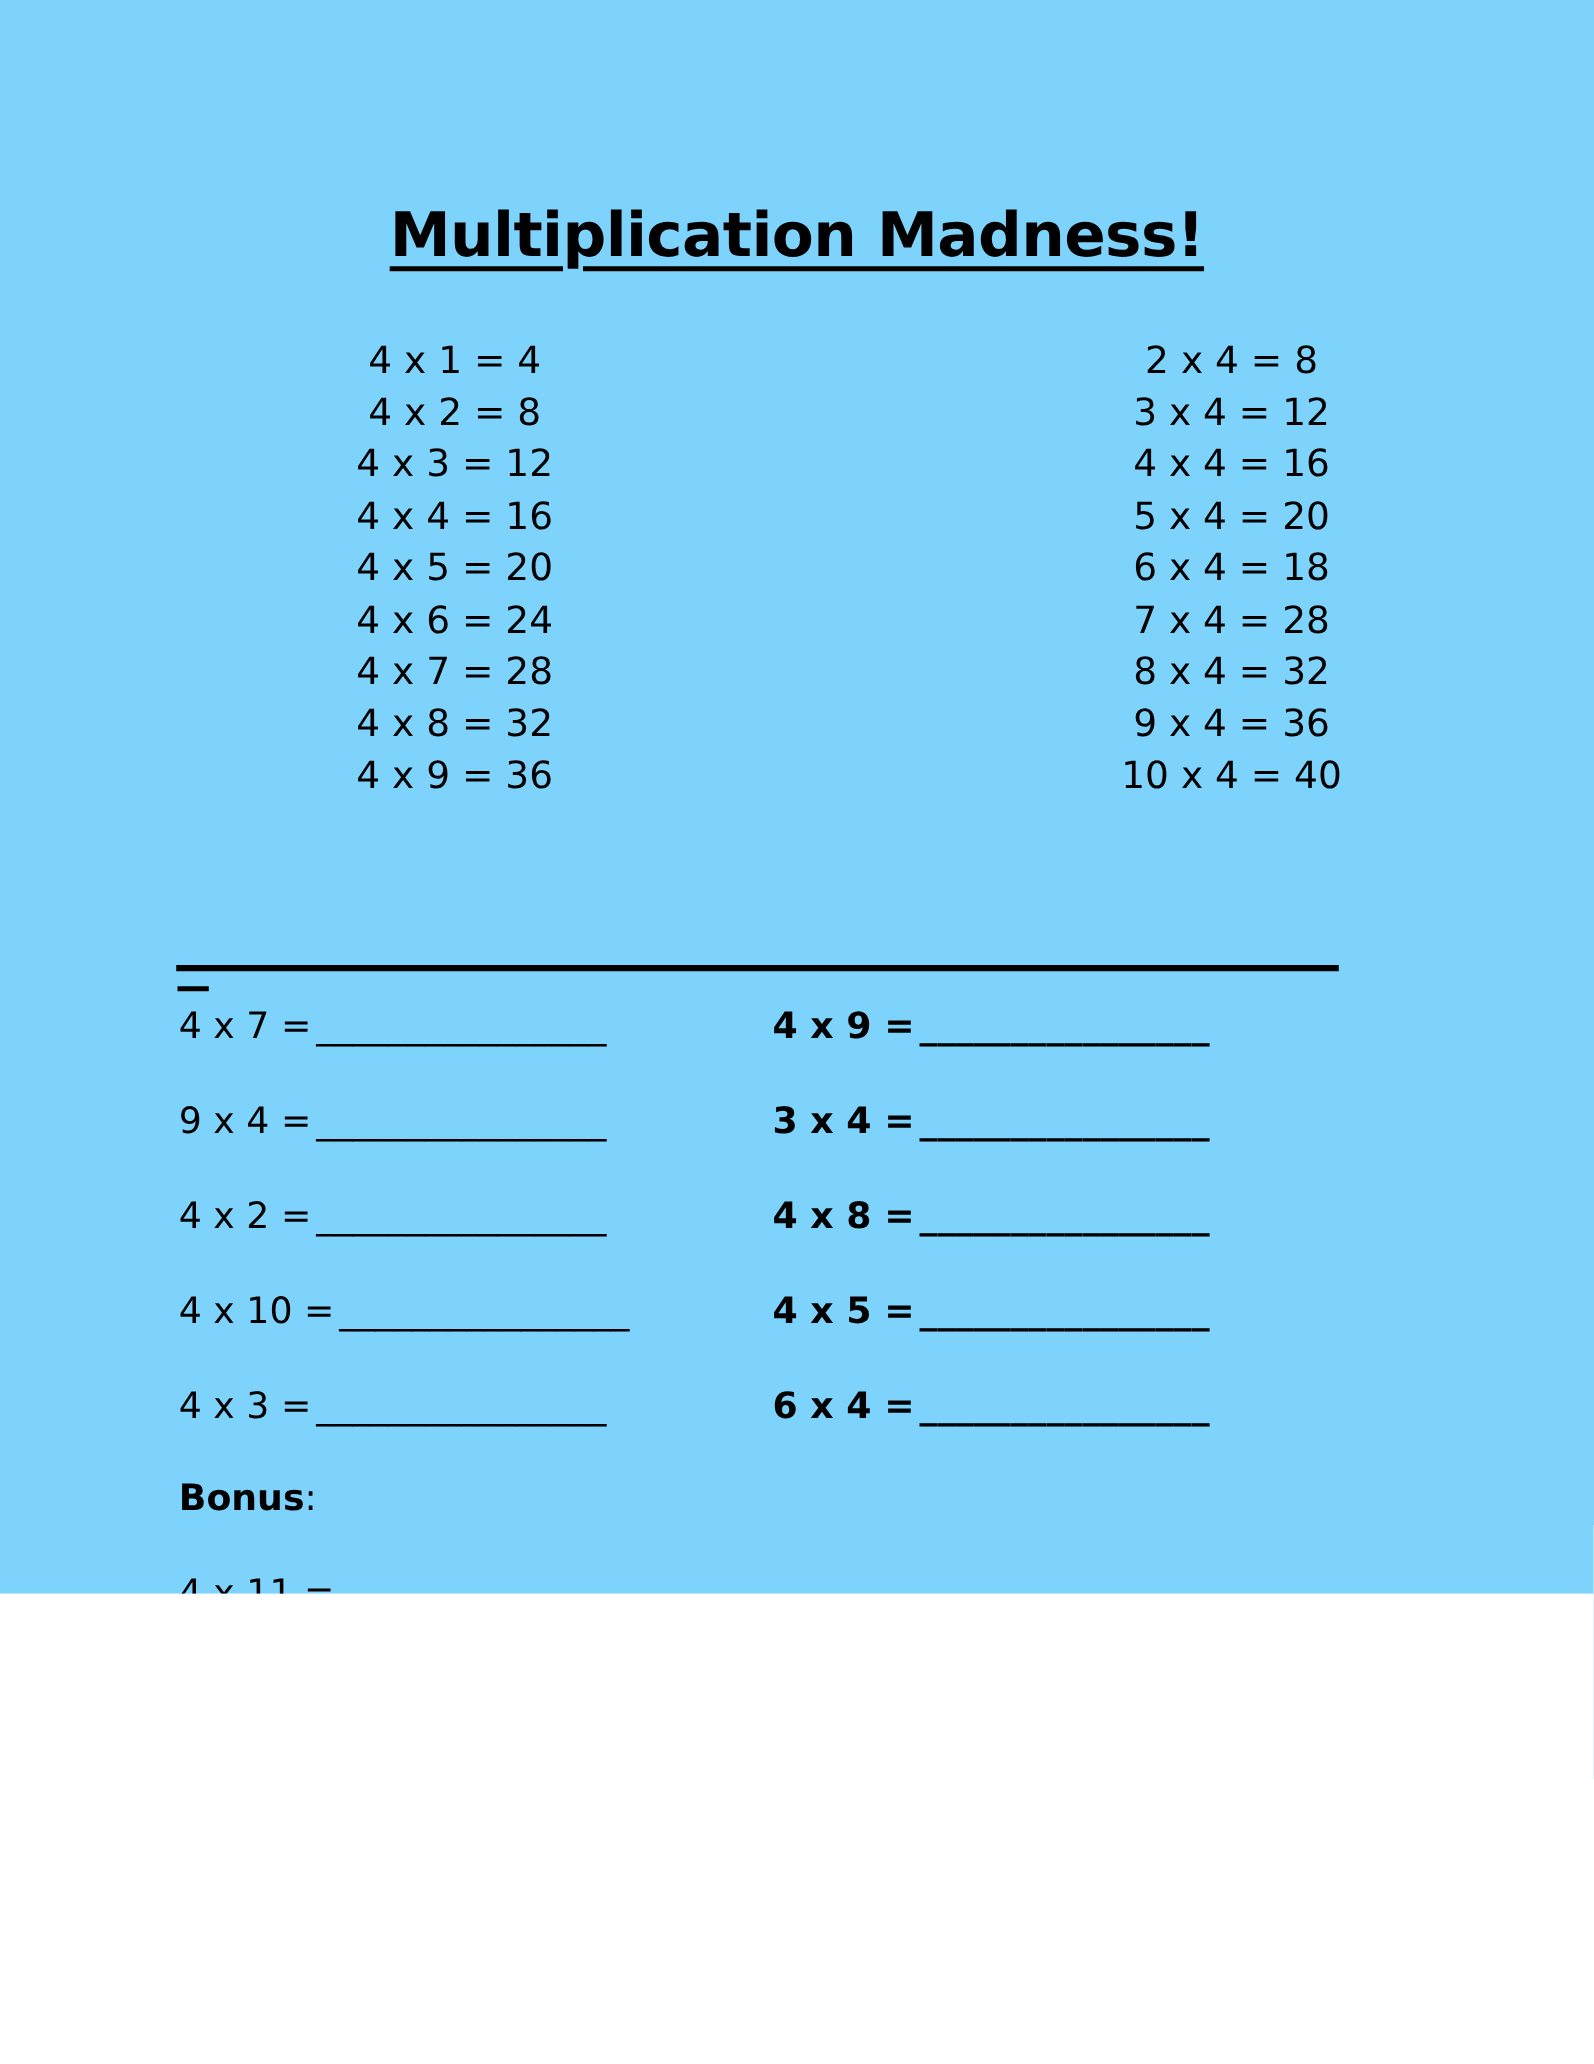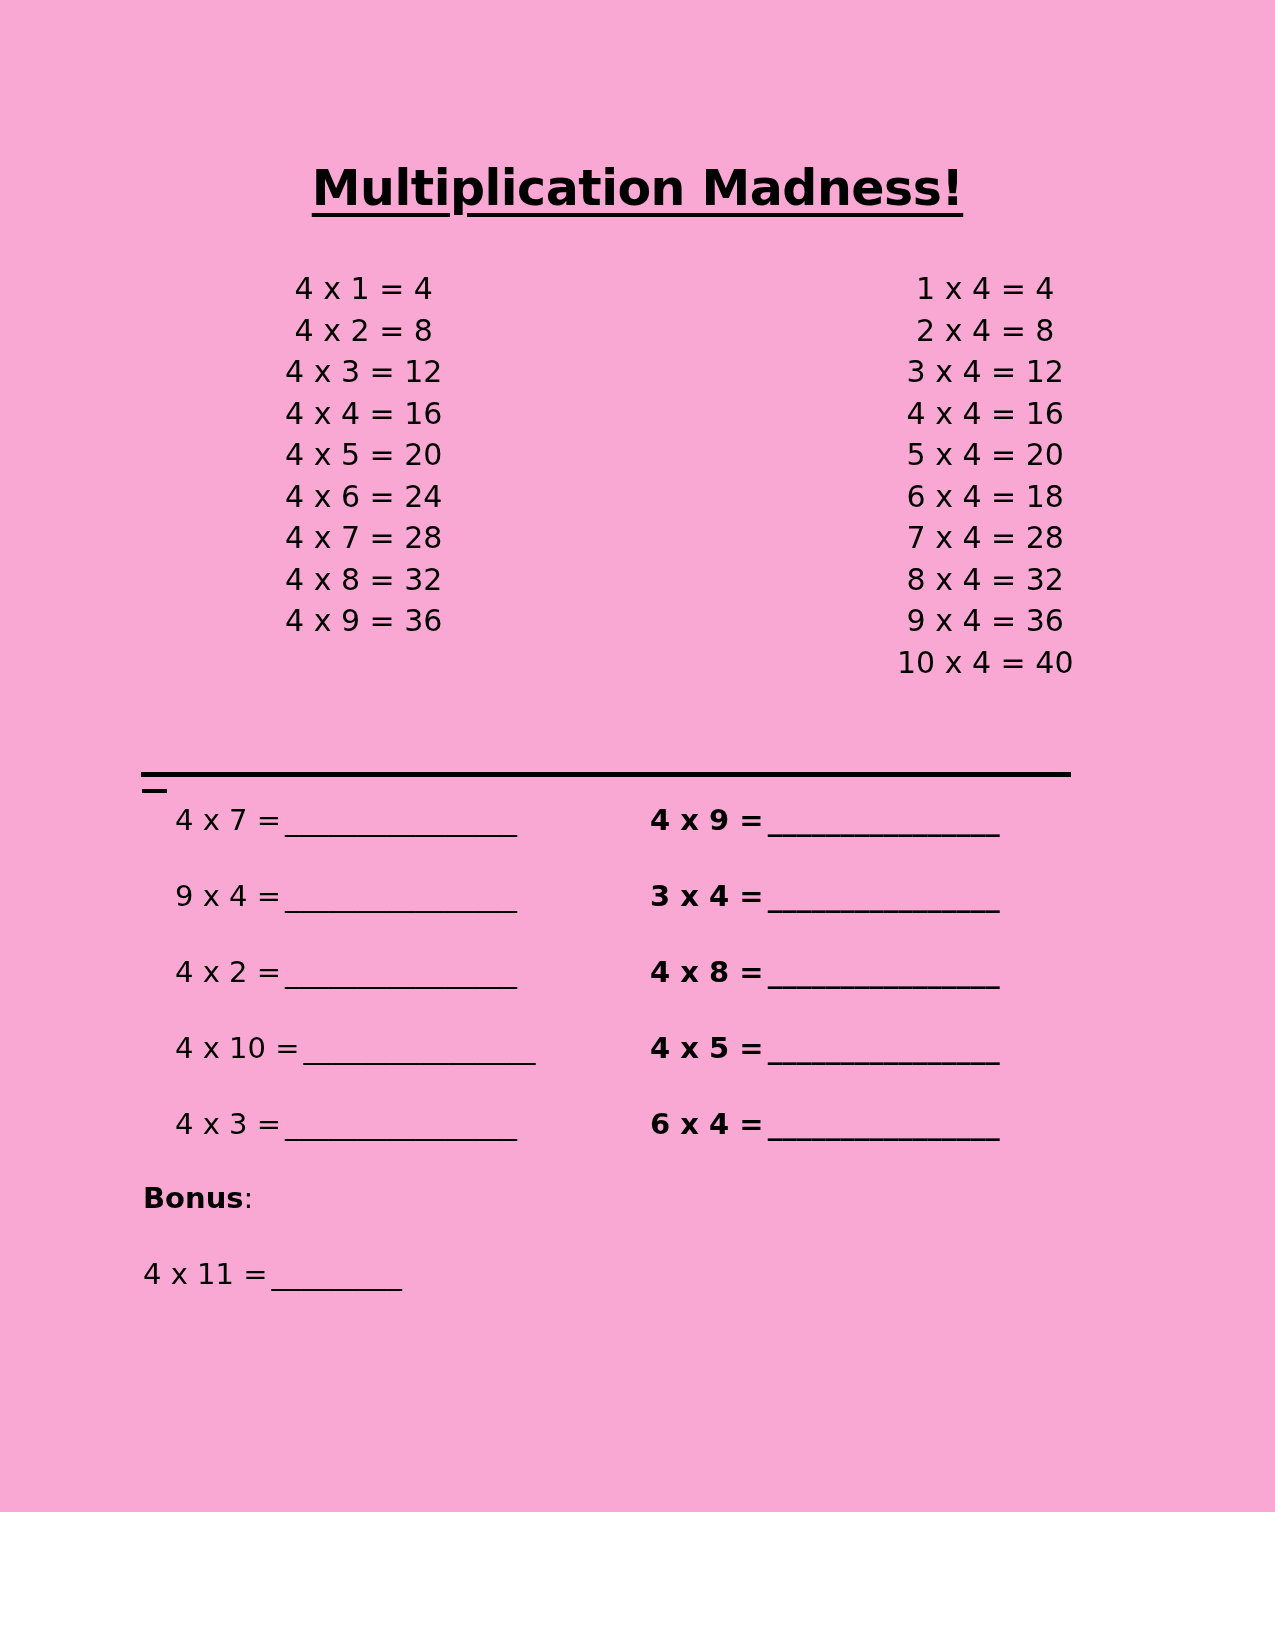--- a/index.html
+++ b/index.html
@@ -8,22 +8,22 @@
     padding: 0;
     background: #ffffff;
   }
   body {
     font-family: "DejaVu Sans", "Liberation Sans", sans-serif;
     color: #000000;
   }
   #page {
     position: relative;
     width: 1275px;
-    height: 1512px;
-    background: #f9a8d4;
+    height: 1275px;
+    background: #7dd3fc;
     overflow: hidden;
     box-sizing: border-box;
   }
 
   
   .title-wrap {
     position: absolute;
     top: 131px;
     left: 0;
     width: 1275px;
@@ -93,21 +93,20 @@
   .practice {
     position: absolute;
     top: 800px;
     left: 0;
     width: 1275px;
   }
   .practice-row {
     display: flex;
     flex-direction: row;
     height: 76px;
-    padding-left: 32px;
   }
   .p-cell {
     display: flex;
     flex-direction: row;
     align-items: baseline;
   }
   .p-cell.col-a {
     width: 477px;
     padding-left: 143px;
     box-sizing: border-box;
@@ -169,21 +168,20 @@
       <div class="fact-line">4 x 2 = 8</div>
       <div class="fact-line">4 x 3 = 12</div>
       <div class="fact-line">4 x 4 = 16</div>
       <div class="fact-line">4 x 5 = 20</div>
       <div class="fact-line">4 x 6 = 24</div>
       <div class="fact-line">4 x 7 = 28</div>
       <div class="fact-line">4 x 8 = 32</div>
       <div class="fact-line">4 x 9 = 36</div>
     </div>
     <div class="facts-col right">
-      <div class="fact-line">1 x 4 = 4</div>
       <div class="fact-line">2 x 4 = 8</div>
       <div class="fact-line">3 x 4 = 12</div>
       <div class="fact-line">4 x 4 = 16</div>
       <div class="fact-line">5 x 4 = 20</div>
       <div class="fact-line">6 x 4 = 18</div>
       <div class="fact-line">7 x 4 = 28</div>
       <div class="fact-line">8 x 4 = 32</div>
       <div class="fact-line">9 x 4 = 36</div>
       <div class="fact-line">10 x 4 = 40</div>
     </div>

